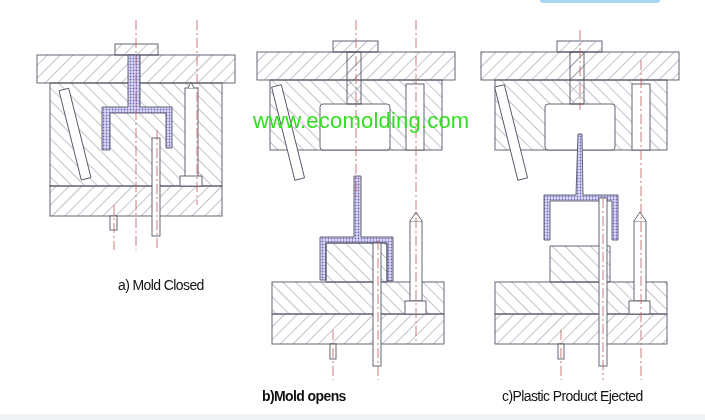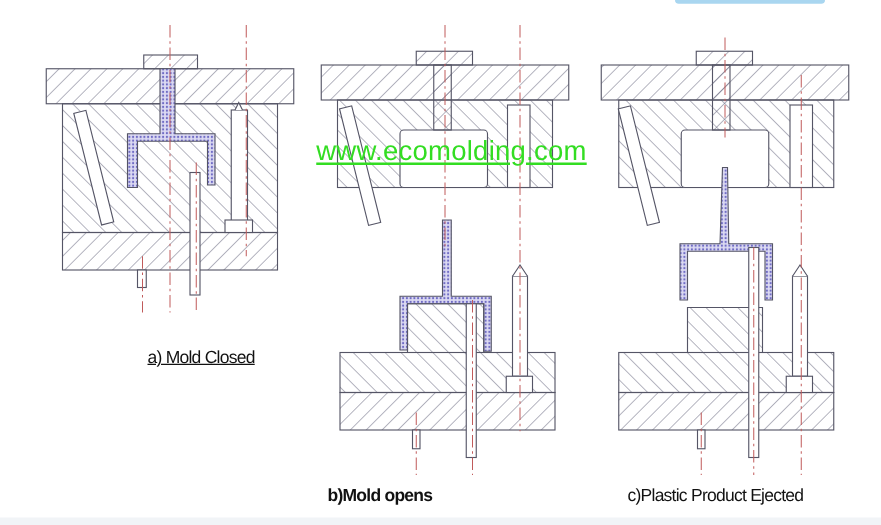--- a/index.html
+++ b/index.html
@@ -1,21 +1,21 @@
 <!DOCTYPE html>
 <html><head>
 <meta charset="utf-8">
 <style>
   html, body { margin: 0; padding: 0; background: #ffffff; }
   body { width: 705px; height: 420px; overflow: hidden; position: relative; font-family: "Liberation Sans", sans-serif; }
   .topglow { position: absolute; left: 540px; top: 0; width: 120px; height: 3px; border-radius: 0 0 60px 60px; background: #a9d6f0; }
   .bottomstrip { position: absolute; left: 0; top: 414px; width: 705px; height: 6px; background: #f1f4f7; }
   svg.diagram { position: absolute; left: 0; top: 0; }
   .caption { position: absolute; font-size: 14px; color: #111; letter-spacing: -0.6px; white-space: nowrap; }
-  .watermark { position: absolute; left: 253px; top: 108px; font-size: 22px; color: #33dd22; white-space: nowrap; letter-spacing: 0.2px; text-decoration: underline; }
+  .watermark { position: absolute; left: 253px; top: 108px; font-size: 22px; color: #33dd22; white-space: nowrap; letter-spacing: 0.2px; }
 </style>
 </head>
 <body>
 
 <div class="topglow"></div>
 
 <svg class="diagram" width="705" height="420" viewBox="0 0 705 420" xmlns="http://www.w3.org/2000/svg">
   <defs>
     <pattern id="hatch" patternUnits="userSpaceOnUse" width="9" height="9" patternTransform="rotate(45)">
       <line x1="0" y1="0" x2="0" y2="9" stroke="#6a6a80" stroke-width="0.8"></line>
@@ -118,17 +118,17 @@
       <line x1="580" y1="30" x2="580" y2="110"></line>
       <line x1="641" y1="60" x2="641" y2="380"></line>
       <line x1="603" y1="198" x2="603" y2="380"></line>
       <line x1="561" y1="330" x2="561" y2="380"></line>
     </g>
   </g>
 </svg>
 
 <div class="watermark">www.ecomolding.com</div>
 
-<div class="caption" style="left:118px; top:277px;text-decoration:underline;">a) Mold Closed</div>
+<div class="caption" style="left:118px; top:277px;">a) Mold Closed</div>
 <div class="caption" style="left:262px; top:388px;font-weight:bold;">b)Mold  opens</div>
 <div class="caption" style="left:502px; top:388px;">c)Plastic  Product  Ejected</div>
 
 <div class="bottomstrip"></div>
 
 </body></html>

